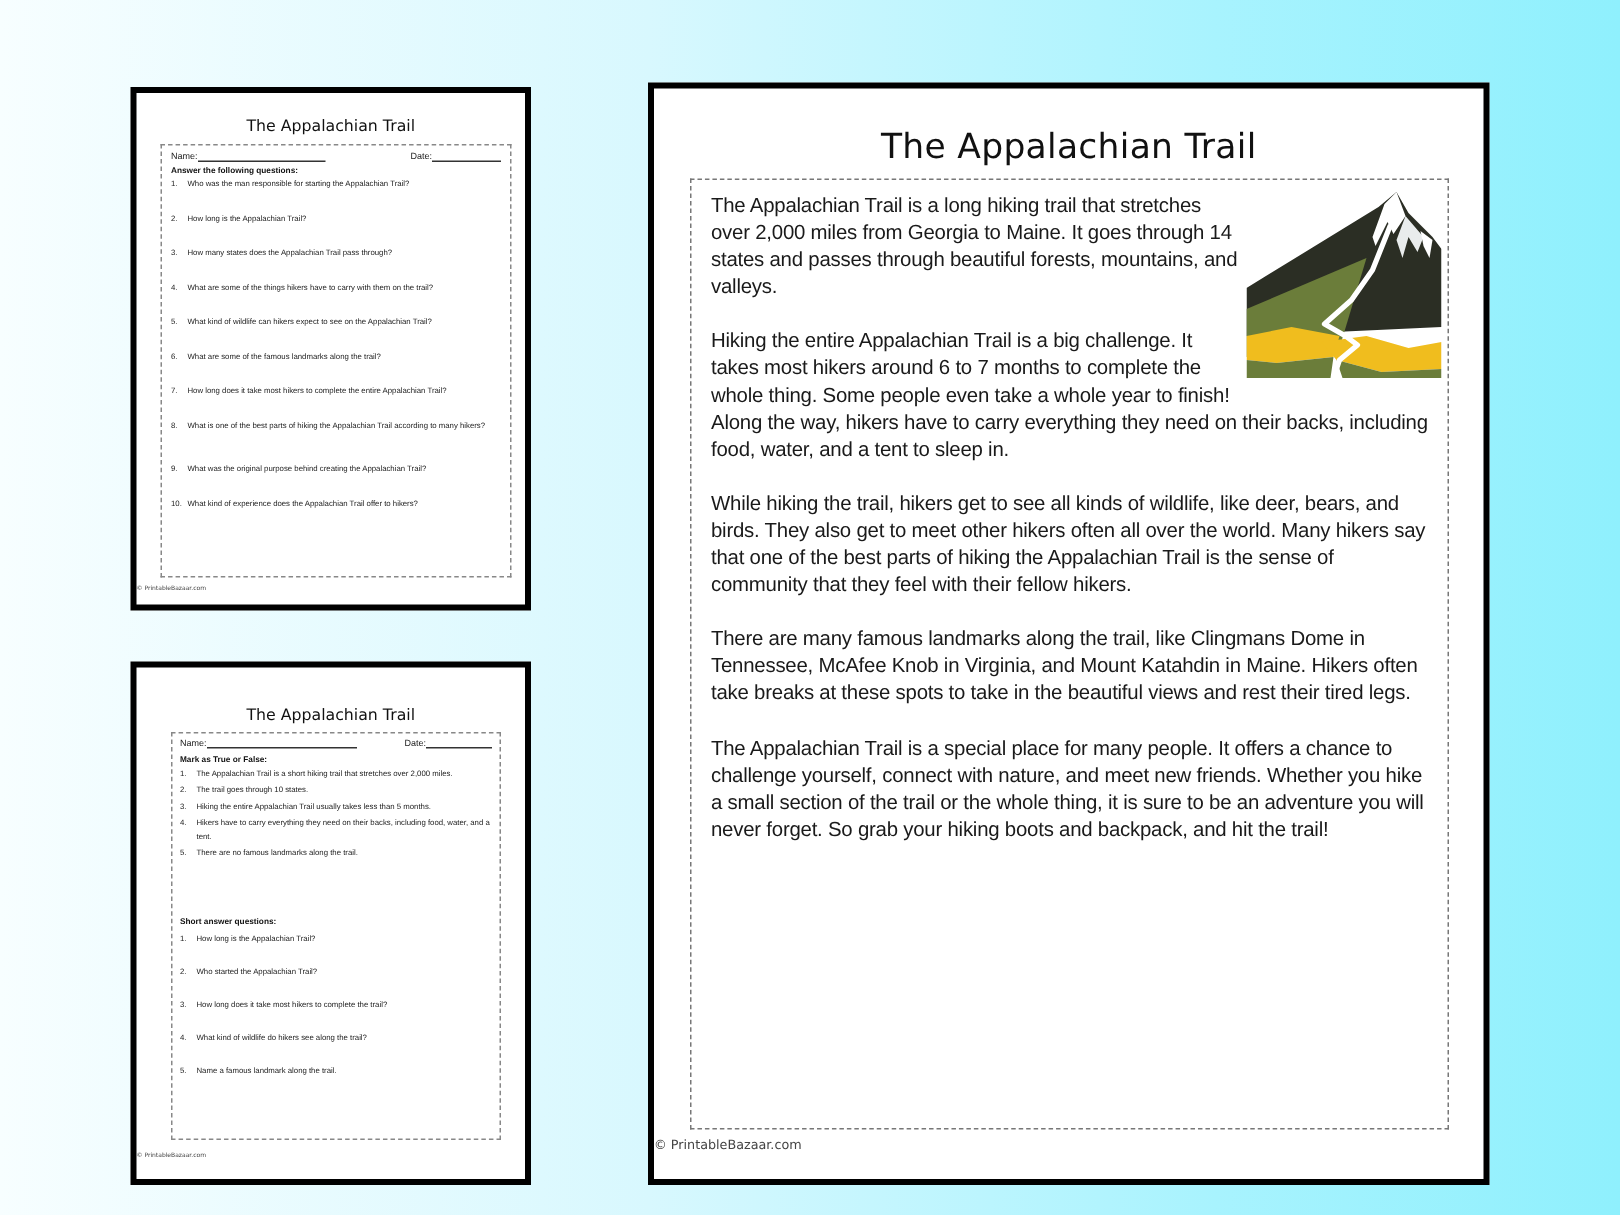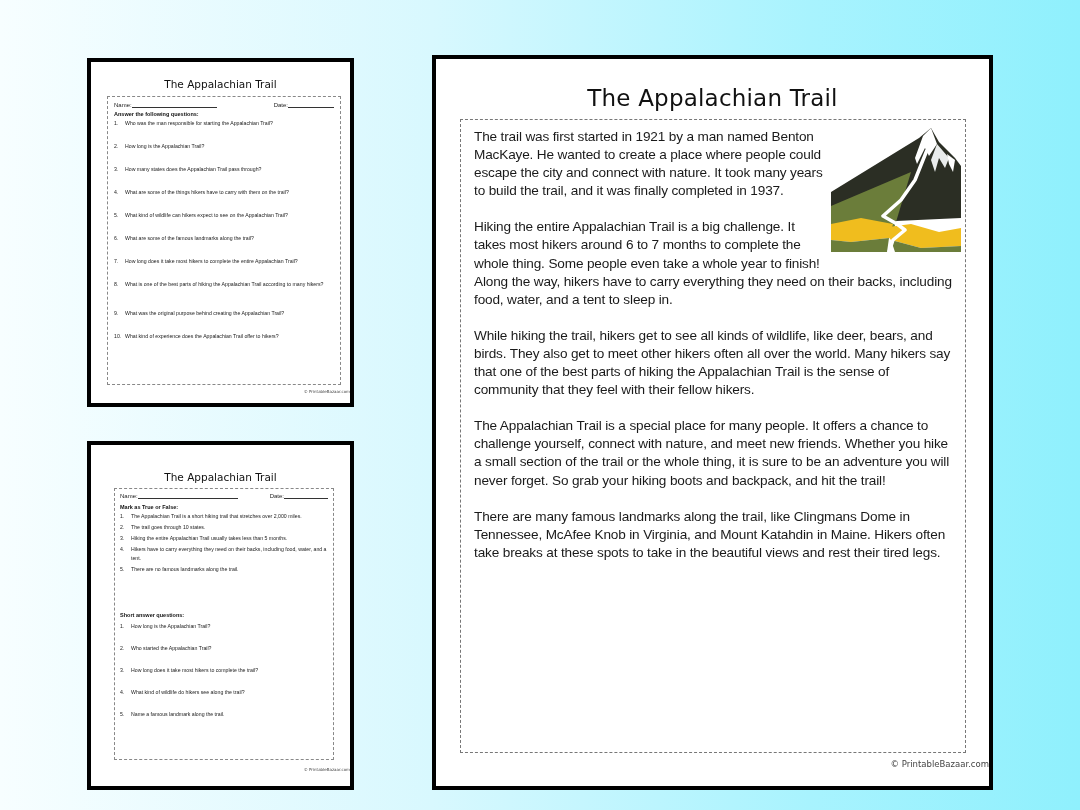--- a/index.html
+++ b/index.html
@@ -12,21 +12,21 @@
     position:absolute; background:#fff; border:4px solid #000; box-sizing:border-box;
   }
   .title {
     position:absolute; left:0; right:0; text-align:center; color:#111;
     font-family: "DejaVu Sans", sans-serif; font-weight:normal;
   }
   .dash {
     position:absolute; border:1px dashed #888; box-sizing:border-box;
   }
   .footer {
-    position:absolute; left:0; right:0; text-align:right; color:#444;
+    position:absolute; left:0; right:0; text-align:left; color:#444;
     font-family: "DejaVu Sans", sans-serif;
   }
 
   
   #thumb1 { left:87px; top:58px; width:267px; height:349px; }
   #thumb1 .title { top:16px; font-size:10.5px; }
   #thumb1 .dash { left:16px; top:34px; width:234px; height:289px; padding:4px 6px; }
   #thumb1 .footer { top:327px; font-size:4px; }
   .t-row { display:flex; justify-content:space-between; font-size:6px; color:#222; }
   .t-row .line { display:inline-block; border-bottom:0.6px solid #333; height:6px; vertical-align:bottom; }
@@ -185,20 +185,20 @@
       <polygon points="116,26 124,32 122,44 118,36" fill="#ffffff"></polygon>
 
       <polygon points="0,96 30,90 62,96 58,110 20,114 0,112" fill="#f0bd1e"></polygon>
       <polygon points="50,100 80,96 108,104 130,100 130,118 90,120 60,112" fill="#f0bd1e"></polygon>
 
       <polygon points="0,112 20,114 58,110 56,124 0,124" fill="#6b7d3a"></polygon>
       <polygon points="60,112 90,120 130,118 130,124 64,124" fill="#6b7d3a"></polygon>
 
       <path d="M96,22 L84,52 L70,72 L52,88 L66,96 L74,102 L62,112 L58,124" stroke="#ffffff" stroke-width="3.5" fill="none" stroke-linejoin="round"></path>
     </svg>
-    <p class="para">The trail was first started in 1921 by a man named Benton MacKaye. He wanted to create a place where people could escape the city and connect with nature. It took many years to build the trail, and it was finally completed in 1937.</p>
+    <p class="para">The Appalachian Trail is a long hiking trail that stretches over 2,000 miles from Georgia to Maine. It goes through 14 states and passes through beautiful forests, mountains, and valleys.</p>
     <p class="para">Hiking the entire Appalachian Trail is a big challenge. It takes most hikers around 6 to 7 months to complete the whole thing. Some people even take a whole year to finish! Along the way, hikers have to carry everything they need on their backs, including food, water, and a tent to sleep in.</p>
     <p class="para">While hiking the trail, hikers get to see all kinds of wildlife, like deer, bears, and birds. They also get to meet other hikers often all over the world. Many hikers say that one of the best parts of hiking the Appalachian Trail is the sense of community that they feel with their fellow hikers.</p>
+    <p class="para">There are many famous landmarks along the trail, like Clingmans Dome in Tennessee, McAfee Knob in Virginia, and Mount Katahdin in Maine. Hikers often take breaks at these spots to take in the beautiful views and rest their tired legs.</p>
     <p class="para">The Appalachian Trail is a special place for many people. It offers a chance to challenge yourself, connect with nature, and meet new friends. Whether you hike a small section of the trail or the whole thing, it is sure to be an adventure you will never forget. So grab your hiking boots and backpack, and hit the trail!</p>
-    <p class="para">There are many famous landmarks along the trail, like Clingmans Dome in Tennessee, McAfee Knob in Virginia, and Mount Katahdin in Maine. Hikers often take breaks at these spots to take in the beautiful views and rest their tired legs.</p>
   </div>
   <div class="footer">© PrintableBazaar.com</div>
 </div>
 
 </body></html>

